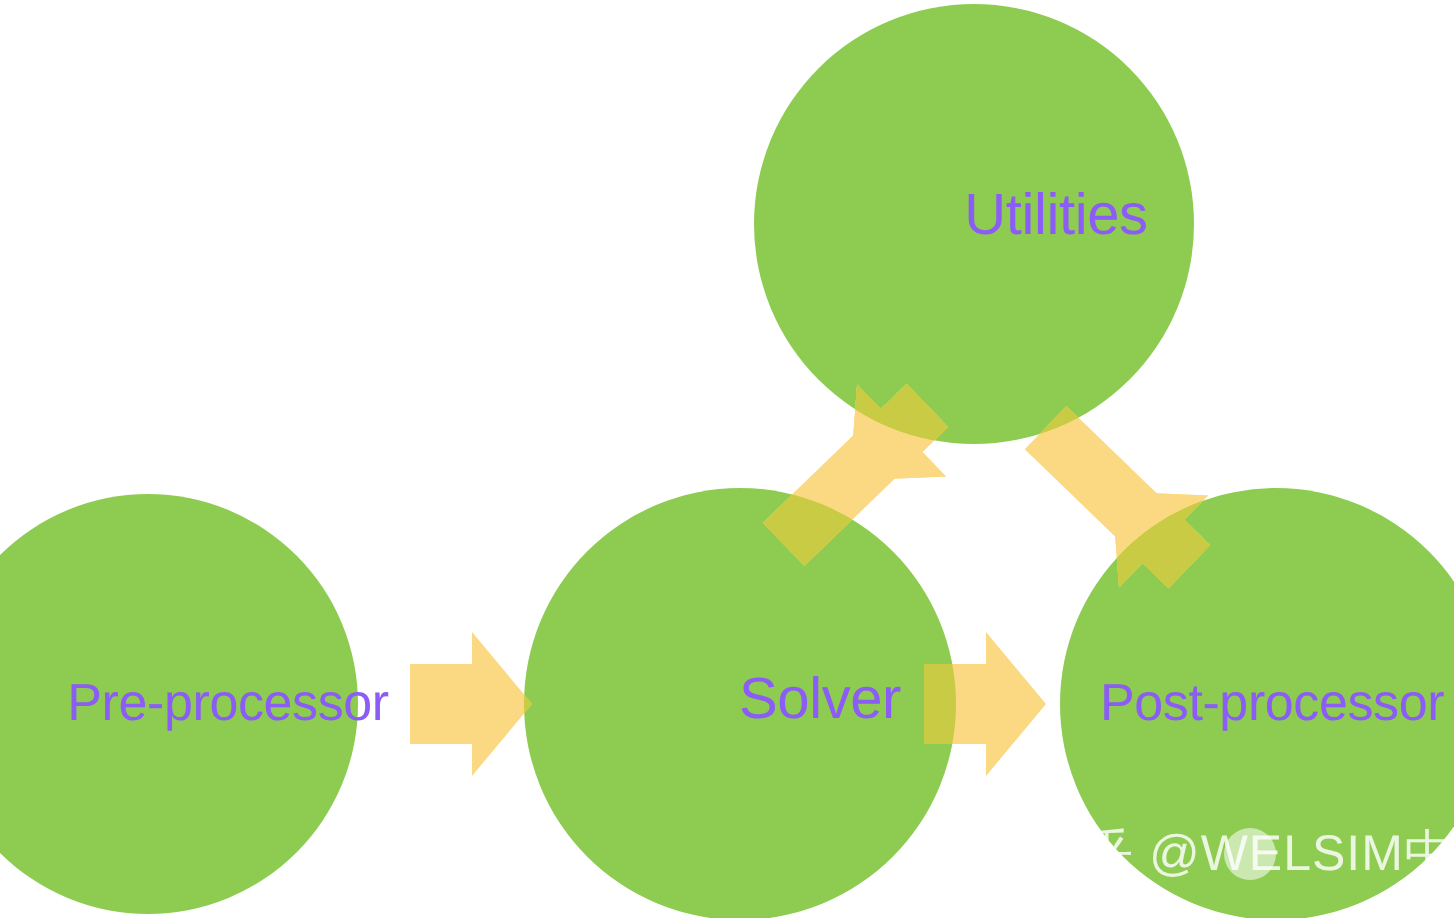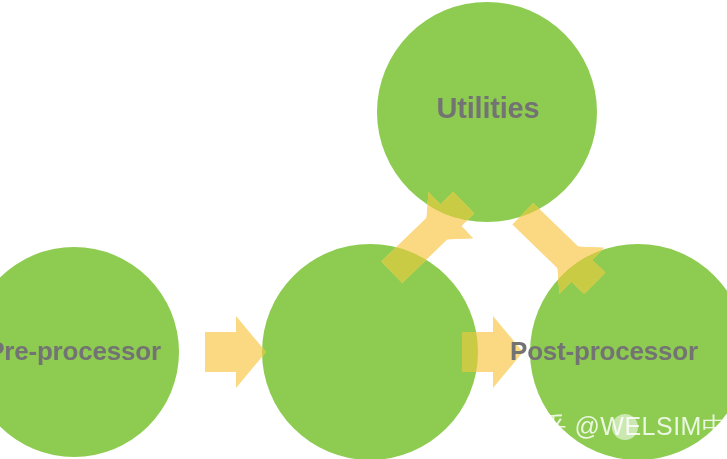--- a/index.html
+++ b/index.html
@@ -17,26 +17,27 @@
   }
   #diagram-svg {
     position: absolute;
     left: 0;
     top: 0;
     width: 727px;
     height: 459px;
   }
   .node-label {
     position: absolute;
-    color: #737373;
+    color: #8b5cf6;
     font-family: "Liberation Sans", sans-serif;
-    font-weight: bold;
+    font-weight: normal;
     white-space: nowrap;
     text-align: center;
     letter-spacing: -0.2px;
+    margin-left: 40px;
   }
   #label-utilities {
     left: 378px;
     top: 92px;
     width: 220px;
     font-size: 29px;
   }
   #label-pre {
     left: -36px;
     top: 336px;
@@ -185,19 +186,20 @@
           <rect x="-42" y="-15" width="84" height="30" fill="#c9cb44"></rect>
         </g>
       </g>
     </g>
   </svg>
 
   <div class="node-label" id="label-utilities">Utilities</div>
 
   <div class="node-label" id="label-pre">Pre-processor</div>
 
+  <div class="node-label" id="label-solver">Solver</div>
 
   <div class="node-label" id="label-post">Post-processor</div>
 
   <div id="watermark">知乎 @WELSIM中国</div>
   <div id="watermark-badge"></div>
 
 </div>
 
 </body></html>

